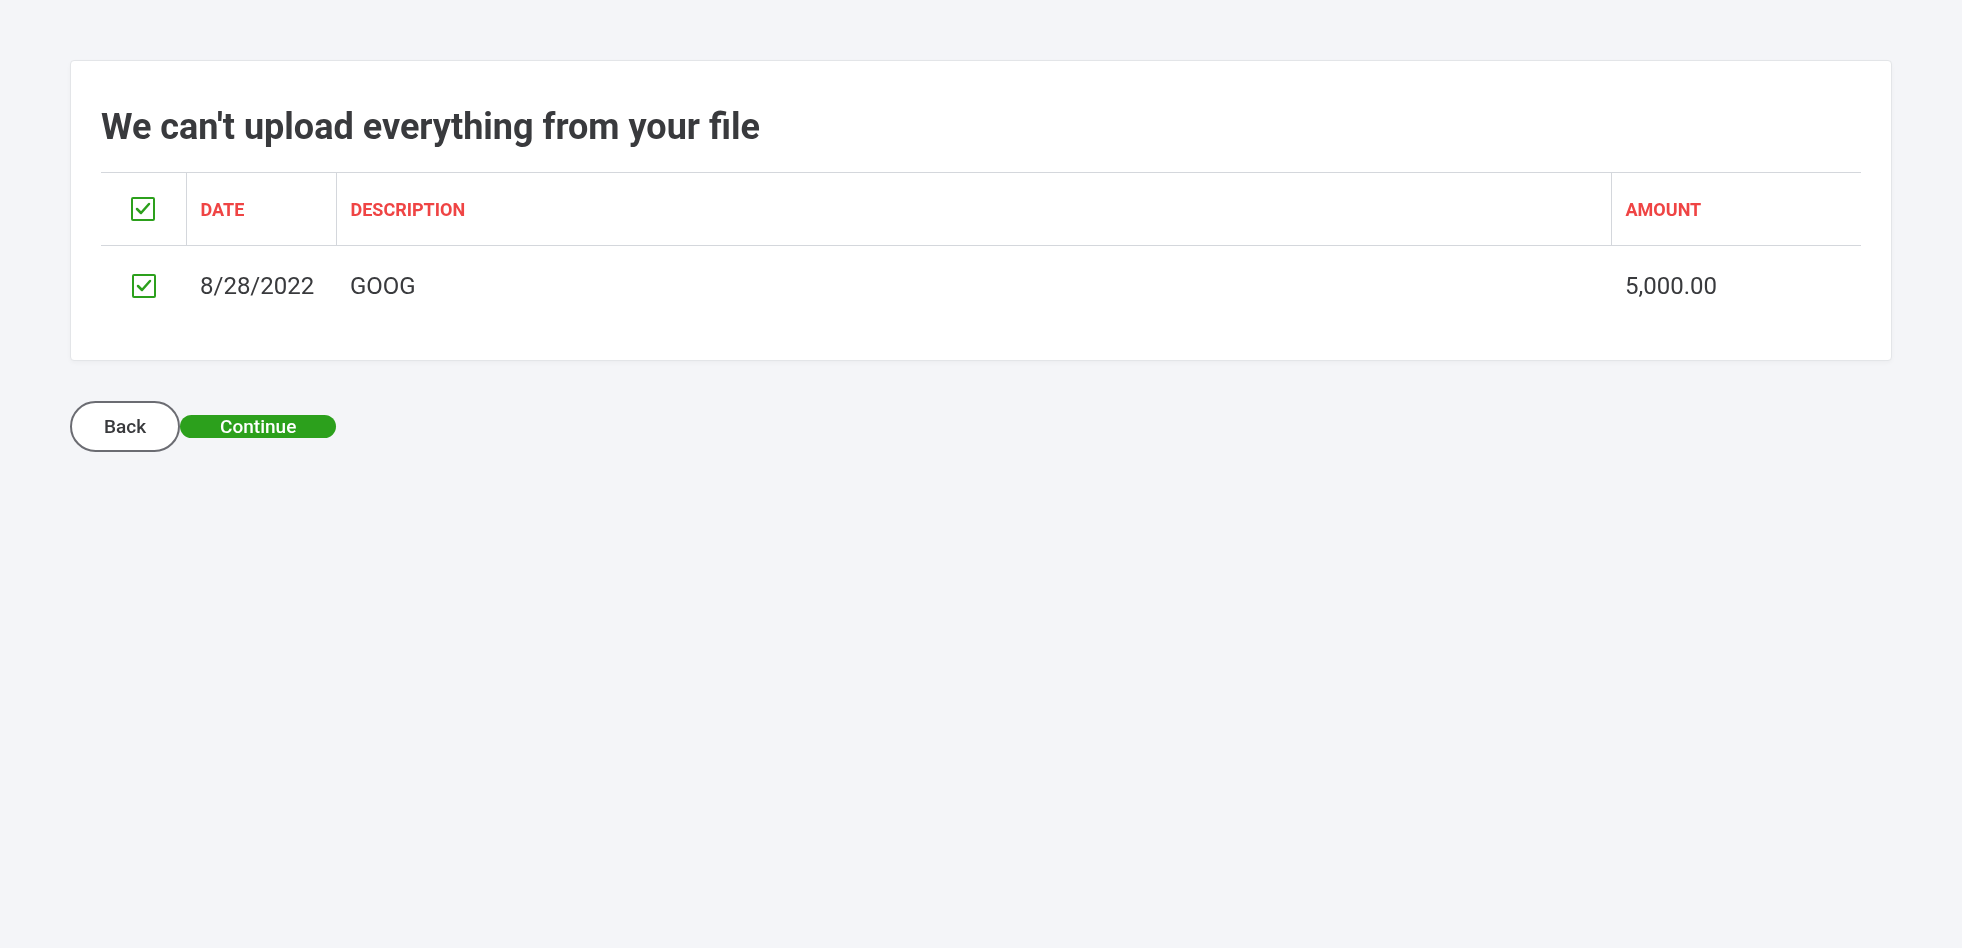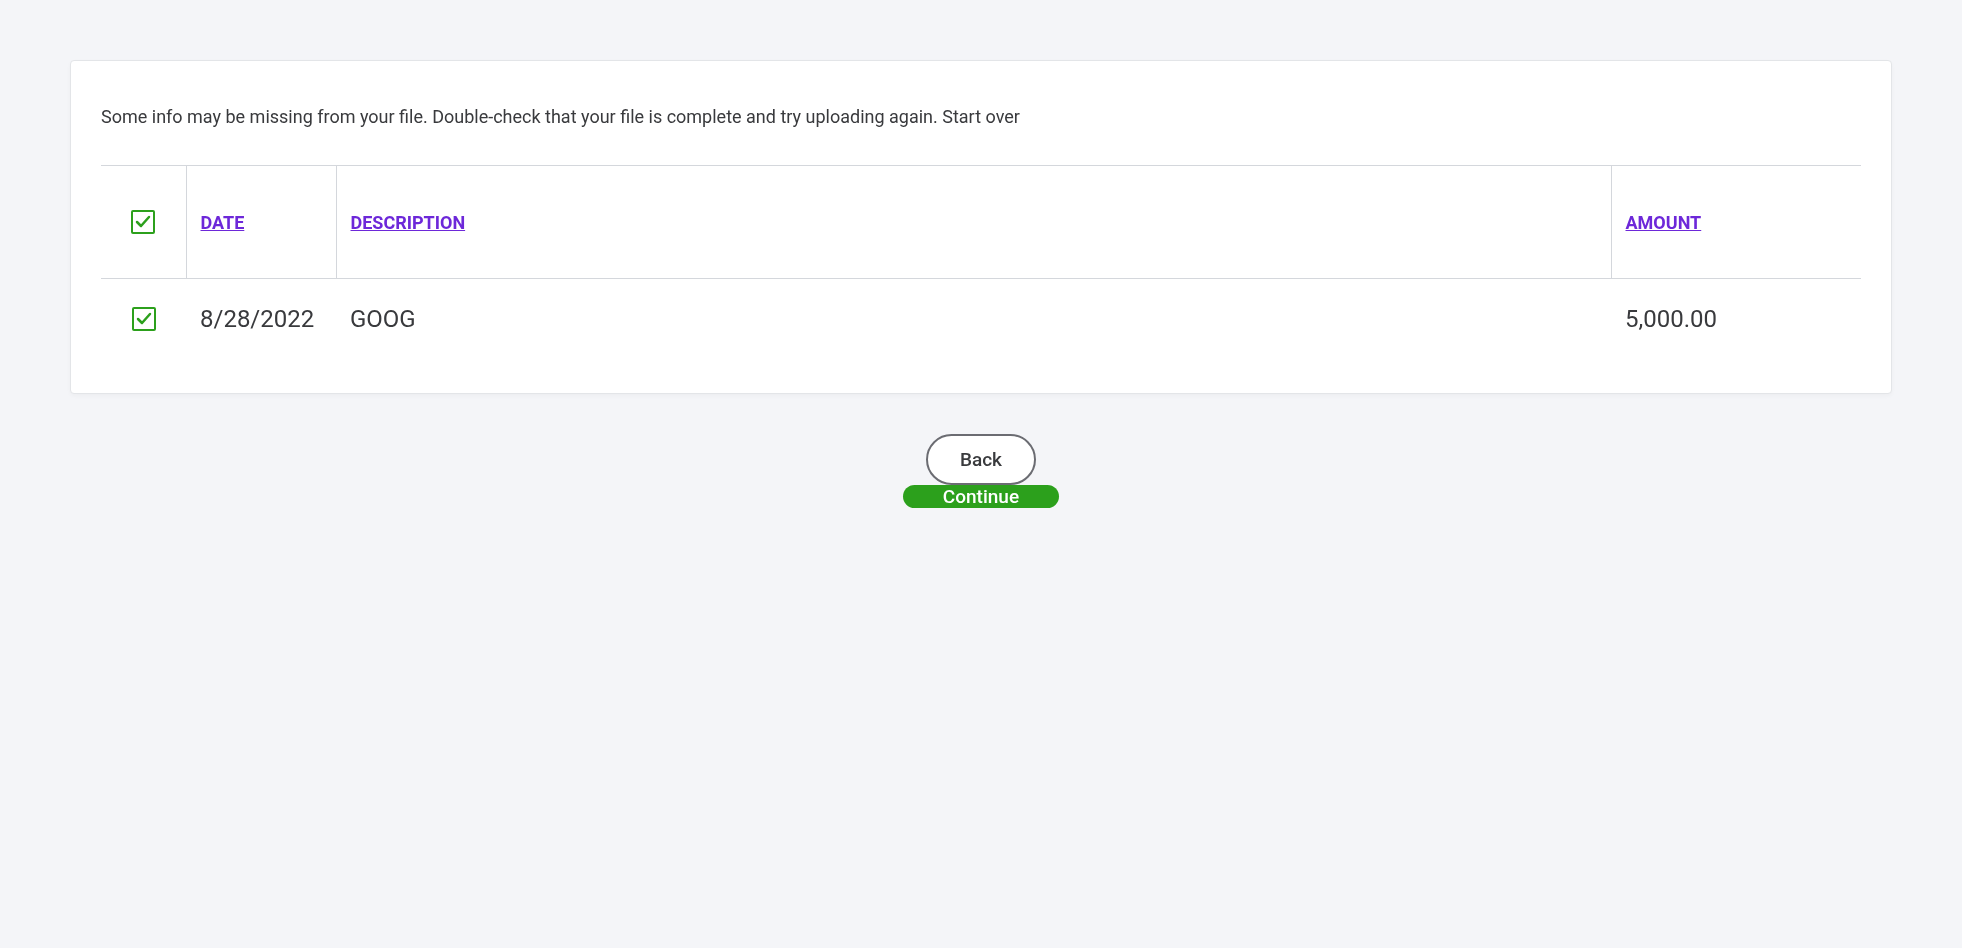--- a/index.html
+++ b/index.html
@@ -40,24 +40,23 @@
       border-collapse: collapse;
     }
     .table thead tr {
       border-top: 1px solid #d4d7dc;
       border-bottom: 1px solid #d4d7dc;
     }
     .table th {
       text-align: left;
       font-size: 18px;
       font-weight: 700;
-      color: #6d28d9;
-      padding: 44px 14px;
+      color: #ef4444;
+      padding: 24px 14px;
       border-right: 1px solid #d4d7dc;
-      text-decoration: underline;
     }
     .table th:last-child {
       border-right: none;
     }
     .table th.col-check {
       width: 85px;
       text-align: center;
     }
     .table th.col-date {
       width: 150px;
@@ -90,21 +89,20 @@
     }
     .checkbox svg {
       width: 16px;
       height: 16px;
     }
     .footer {
       display: flex;
       justify-content: flex-start;
       align-items: center;
       margin-top: 40px;
-      flex-direction: column;
     }
     .btn {
       font-size: 19px;
       font-weight: 500;
       border-radius: 30px;
       padding: 12px 32px;
       cursor: pointer;
       border: none;
       font-family: inherit;
     }
@@ -116,21 +114,21 @@
     .btn-primary {
       background: #2ca01c;
       color: white;
       padding: 0 40px;
     }
   </style>
 </head>
 <body>
 
 <div class="card">
-  <p class="subtitle">Some info may be missing from your file. Double-check that your file is complete and try uploading again.  Start over</p>
+  <h1 class="page-title">We can't upload everything from your file</h1>
 
   <table class="table">
     <thead>
       <tr>
         <th class="col-check">
           <span class="checkbox">
             <svg viewBox="0 0 16 16">
               <path d="M2 8 L6 12 L14 3" stroke="#2ca01c" stroke-width="2.5" fill="none" stroke-linecap="round" stroke-linejoin="round"></path>
             </svg>
           </span>

